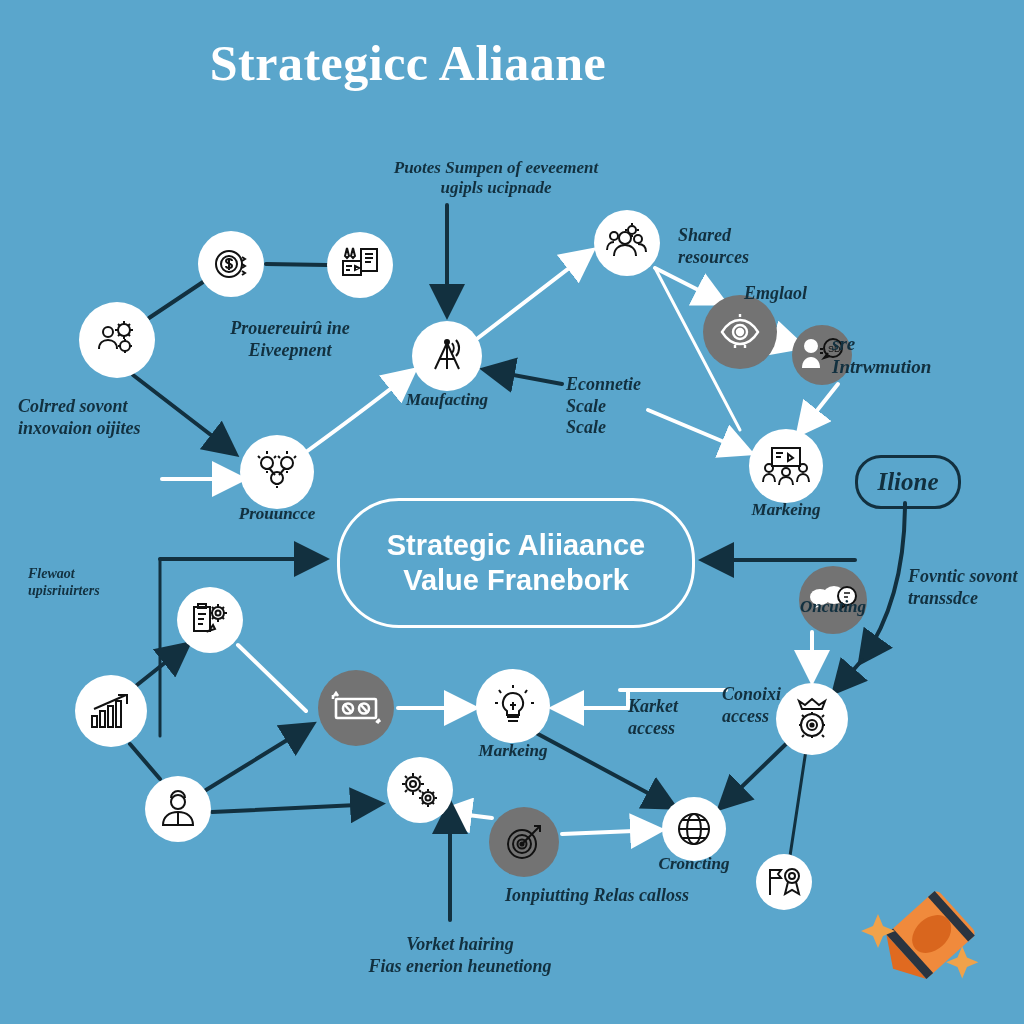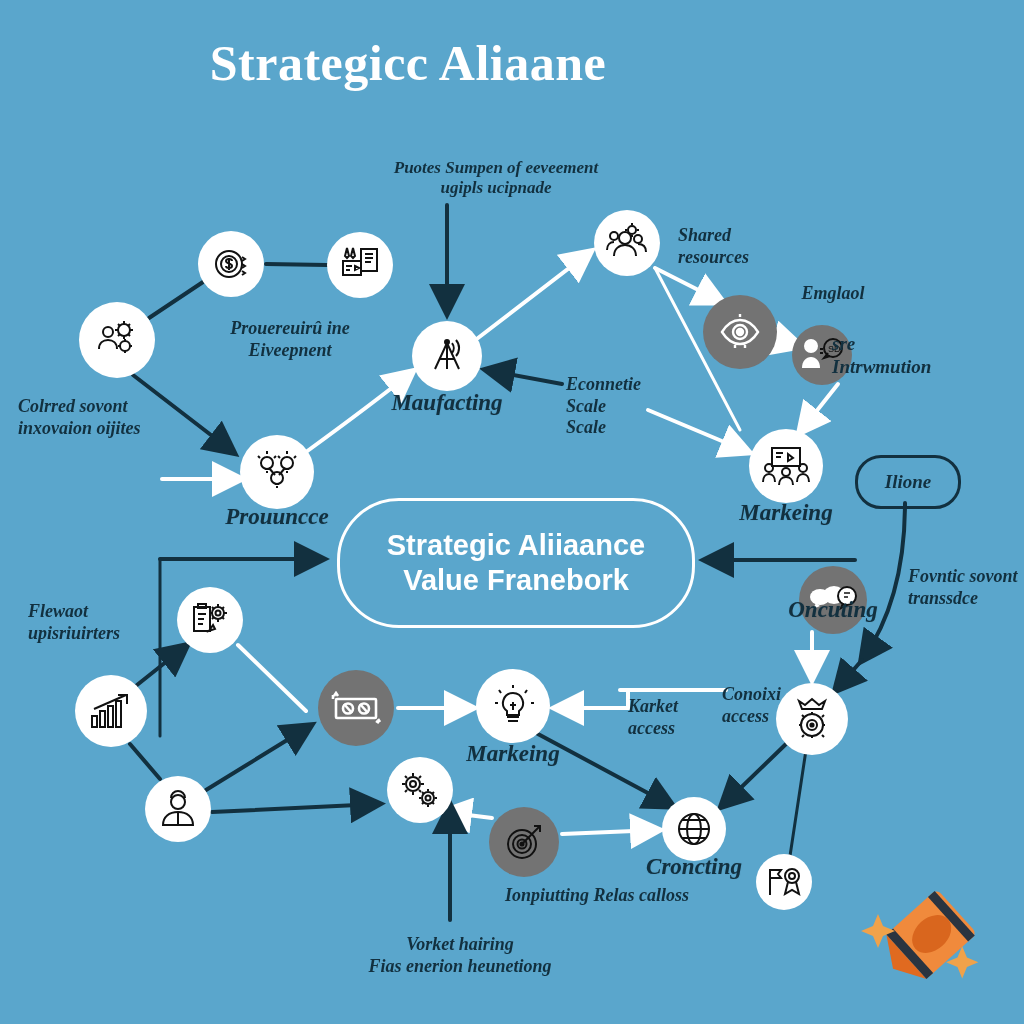--- a/index.html
+++ b/index.html
@@ -21,21 +21,21 @@
   .node{
     position:absolute;border-radius:50%;
     display:flex;align-items:center;justify-content:center;
   }
   .node.white{background:#ffffff;}
   .node.tint{background:#737373;}
   .node svg{display:block;}
 
   .nlabel{
     position:absolute;color:#12303f;font-style:italic;font-weight:700;
-    font-size:23px;line-height:1.15;text-align:center;white-space:pre-line;
+    font-size:17px;line-height:1.15;text-align:center;white-space:pre-line;
     font-family:"Liberation Serif","DejaVu Serif",serif;
     text-shadow:0 0 1px rgba(20,50,70,.25);
   }
   .flabel{
     position:absolute;color:#12303f;font-style:italic;font-weight:700;
     font-size:17px;line-height:1.2;white-space:pre-line;
     font-family:"Liberation Serif","DejaVu Serif",serif;
   }
 
   .center-node{
@@ -43,21 +43,21 @@
     border:3px solid #ffffff;border-radius:62px;
     display:flex;align-items:center;justify-content:center;
     color:#ffffff;font-size:29px;font-weight:700;line-height:1.22;
     text-align:center;white-space:pre-line;
     font-family:Liberation Sans, sans-serif;
   }
   .pill{
     position:absolute;left:855px;top:455px;width:100px;height:48px;
     border:3px solid #12303f;border-radius:26px;
     display:flex;align-items:center;justify-content:center;
-    color:#12303f;font-style:italic;font-weight:700;font-size:19px;
+    color:#12303f;font-style:italic;font-weight:700;font-size:25px;
     font-family:"Liberation Serif","DejaVu Serif",serif;
   }
 
   .crayon{position:absolute;left:860px;top:880px;width:130px;height:120px;}
 </style>
 </head>
 <body>
 
 <div id="canvas">
 
@@ -376,27 +376,27 @@
   <div class="nlabel" style="left:614px;top:854px;width:160px;">Croncting</div>
 
   <div class="flabel" style="left:346px;top:158px;width:300px;text-align:center;font-size:17px;">Puotes Sumpen of eeveement
 ugipls ucipnade</div>
   <div class="flabel" style="left:190px;top:318px;width:200px;text-align:center;font-size:18px;">Prouereuirû ine
 Eiveepnent</div>
   <div class="flabel" style="left:18px;top:396px;width:220px;text-align:left;font-size:18px;">Colrred sovont
 inxovaion oijites</div>
   <div class="flabel" style="left:678px;top:225px;width:150px;text-align:left;font-size:18px;">Shared
 resources</div>
-  <div class="flabel" style="left:763px;top:283px;width:140px;text-align:center;font-size:18px;">Emglaol</div>
+  <div class="flabel" style="left:744px;top:283px;width:140px;text-align:left;font-size:18px;">Emglaol</div>
   <div class="flabel" style="left:832px;top:333px;width:170px;text-align:left;font-size:19px;">sre
 Intrwmution</div>
   <div class="flabel" style="left:566px;top:374px;width:150px;text-align:left;font-size:18px;">Econnetie
 Scale
 Scale</div>
-  <div class="flabel" style="left:28px;top:566px;width:170px;text-align:left;font-size:18px;margin-top:35px;">Flewaot
+  <div class="flabel" style="left:28px;top:566px;width:170px;text-align:left;font-size:14px;">Flewaot
 upisriuirters</div>
   <div class="flabel" style="left:908px;top:566px;width:150px;text-align:left;font-size:18px;">Fovntic sovont
 transsdce</div>
   <div class="flabel" style="left:628px;top:696px;width:110px;text-align:left;font-size:18px;">Karket
 access</div>
   <div class="flabel" style="left:722px;top:684px;width:110px;text-align:left;font-size:18px;">Conoixi
 access</div>
   <div class="flabel" style="left:310px;top:934px;width:300px;text-align:center;font-size:18px;">Vorket hairing
 Fias enerion heunetiong</div>
   <div class="flabel" style="left:462px;top:885px;width:270px;text-align:center;font-size:18px;">Ionpiutting Relas calloss</div>

